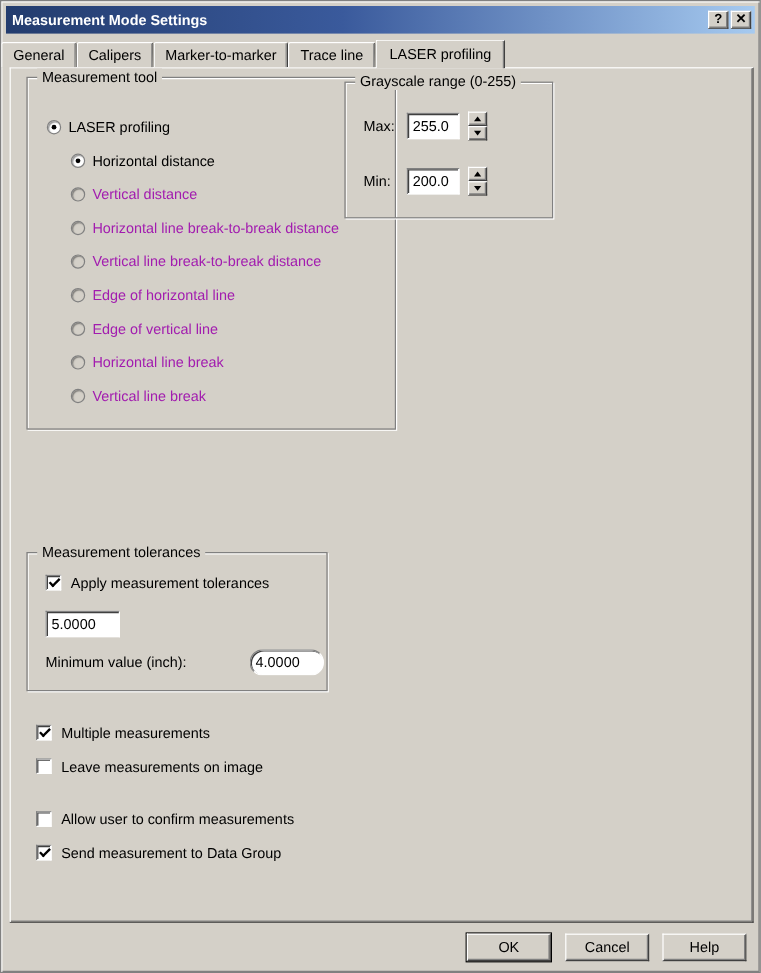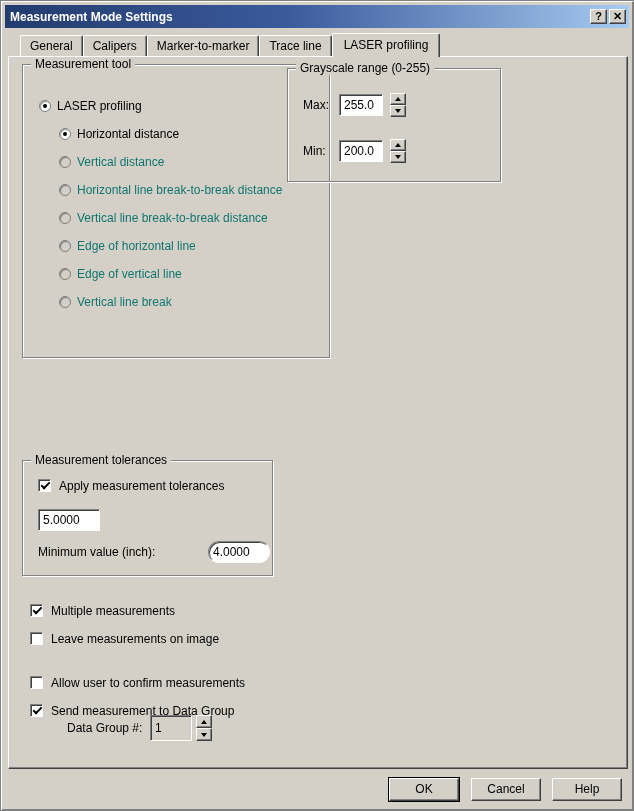--- a/index.html
+++ b/index.html
@@ -24,21 +24,21 @@
     width: 17px; height: 15px; margin-right: 2px;
     background: #d4d0c8;
     border: 1px solid; border-color: #ffffff #404040 #404040 #ffffff;
     box-shadow: inset -1px -1px 0 #808080;
     font-size: 11px; font-weight: bold; line-height: 12px; text-align: center;
     cursor: default; flex: none;
   }
   .tb-btn.close { margin-right: 3px; }
 
   
-  .tabs { position: absolute; left: 19px; top: 32px; height: 24px;
+  .tabs { position: absolute; left: 0; top: 32px; height: 24px;
     display: flex; align-items: flex-end; z-index: 2; }
   .tab {
     height: 21px; line-height: 20px; padding: 0 9px; margin-bottom: 1px;
     background: #d4d0c8;
     border-top: 1px solid #ffffff; border-left: 1px solid #ffffff;
     border-right: 1px solid #404040;
     border-radius: 2px 2px 0 0;
     box-shadow: inset -1px 0 0 #808080;
     white-space: nowrap; cursor: default;
   }
@@ -71,21 +71,21 @@
     margin: 0 0 14px 16px; cursor: default; }
   .radio-row.indent { margin-left: 36px; }
   .rd { width: 12px; height: 12px; border-radius: 50%; background: #ffffff;
     border: 1px solid #808080;
     box-shadow: inset 1px 1px 1px rgba(64,64,64,0.55);
     position: relative; flex: none; }
   .radio-row.checked .rd::after { content: ''; position: absolute;
     left: 3px; top: 3px; width: 4px; height: 4px; border-radius: 50%; background: #000; }
   .radio-row.disabled .rd { background: #d4d0c8; }
   .radio-row .rlabel { margin-left: 6px; white-space: nowrap; }
-  .radio-row.disabled .rlabel { color: #0f766e; }
+  .radio-row.disabled .rlabel { color: #a21caf; }
 
   
   .cb-row { display: flex; align-items: flex-start; height: 14px; cursor: default; }
   .cb-box { width: 13px; height: 13px; background: #ffffff; flex: none;
     border: 1px solid; border-color: #808080 #ffffff #ffffff #808080;
     box-shadow: inset 1px 1px 0 #404040;
     position: relative; }
   .cb-row.checked .cb-box::after { content: ''; position: absolute;
     left: 2px; top: 2px; width: 7px; height: 3px;
     border-left: 2px solid #000; border-bottom: 2px solid #000;
@@ -172,25 +172,29 @@
       <div class="radio-row indent disabled">
         <span class="rd"></span>
         <span class="rlabel">Edge of horizontal line</span>
       </div>
       <div class="radio-row indent disabled">
         <span class="rd"></span>
         <span class="rlabel">Edge of vertical line</span>
       </div>
       <div class="radio-row indent disabled">
         <span class="rd"></span>
+        <span class="rlabel">Horizontal line break</span>
+      </div>
+      <div class="radio-row indent disabled">
+        <span class="rd"></span>
         <span class="rlabel">Vertical line break</span>
       </div>
     </div>
 
-    <div class="groupbox" style="left:278px; top:11px; width:214px; height:114px; padding:24px 0 0 15px;">
+    <div class="groupbox" style="left:278px; top:11px; width:174px; height:114px; padding:24px 0 0 15px;">
       <span class="legend">Grayscale range (0-255)</span>
 
       <div class="row" style="margin-bottom:22px;">
         <span class="nowrap" style="width:36px;">Max:</span>
         <input class="edit" style="width: 44px; height: 22px;" value="255.0">
         <span style="width:7px;"></span>
         <span class="spin">
           <span class="spin-btn">
               <span class="tri-up"></span>
             </span>
@@ -243,33 +247,20 @@
       <div class="cb-row" style="margin-bottom:14px;">
         <span class="cb-box"></span>
         <span class="clabel">Allow user to confirm measurements</span>
       </div>
       <div class="cb-row checked">
         <span class="cb-box"></span>
         <span class="clabel">Send measurement to Data Group</span>
       </div>
     </div>
 
-    <div class="row" style="position:absolute; left:58px; top:658px;">
-      <span class="nowrap" style="width:83px;">Data Group #:</span>
-      <input class="edit gray" style="width: 42px; height: 26px;" value="1">
-      <span style="width:4px;"></span>
-      <span class="spin">
-        <span class="spin-btn" style="height:13px;">
-            <span class="tri-up"></span>
-          </span>
-        <span class="spin-btn" style="height:13px;">
-            <span class="tri-down"></span>
-          </span>
-      </span>
-    </div>
 
   </div>
 
   <div class="btn default" style="left:388px; top:777px;">OK</div>
   <div class="btn" style="left:470px; top:777px;">Cancel</div>
   <div class="btn" style="left:551px; top:777px;">Help</div>
 
 </div>
 
 </body></html>

